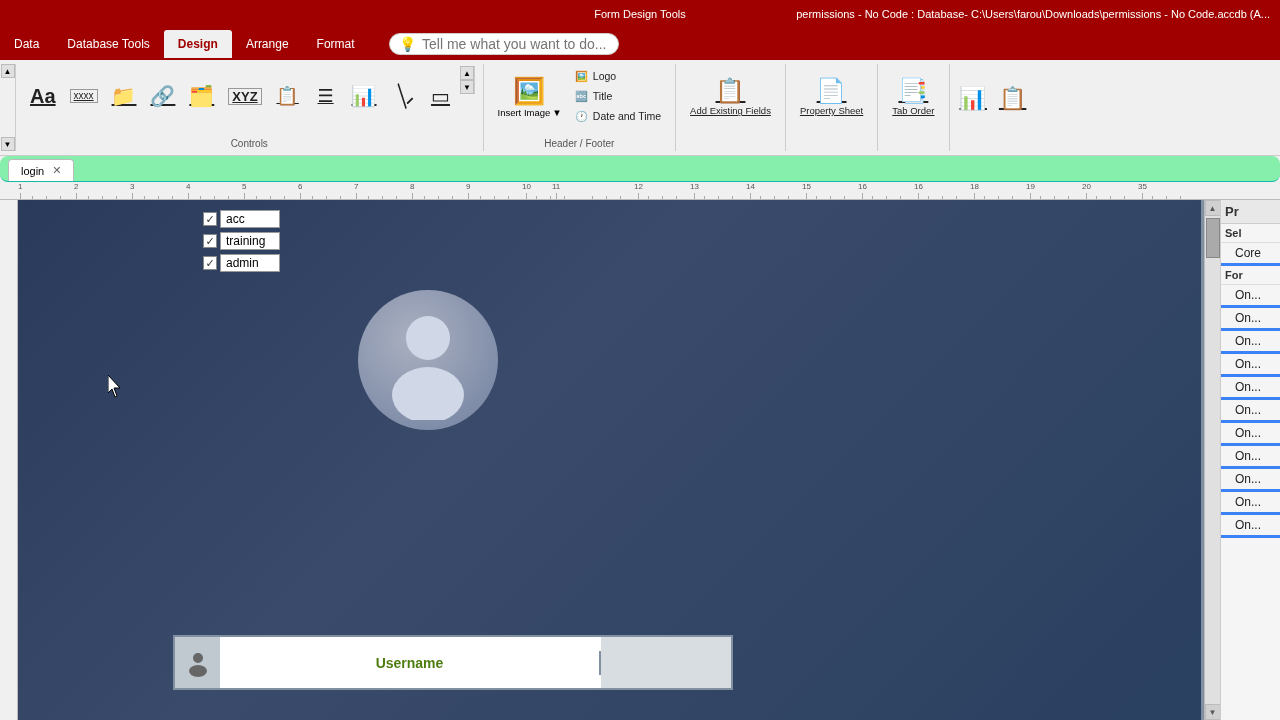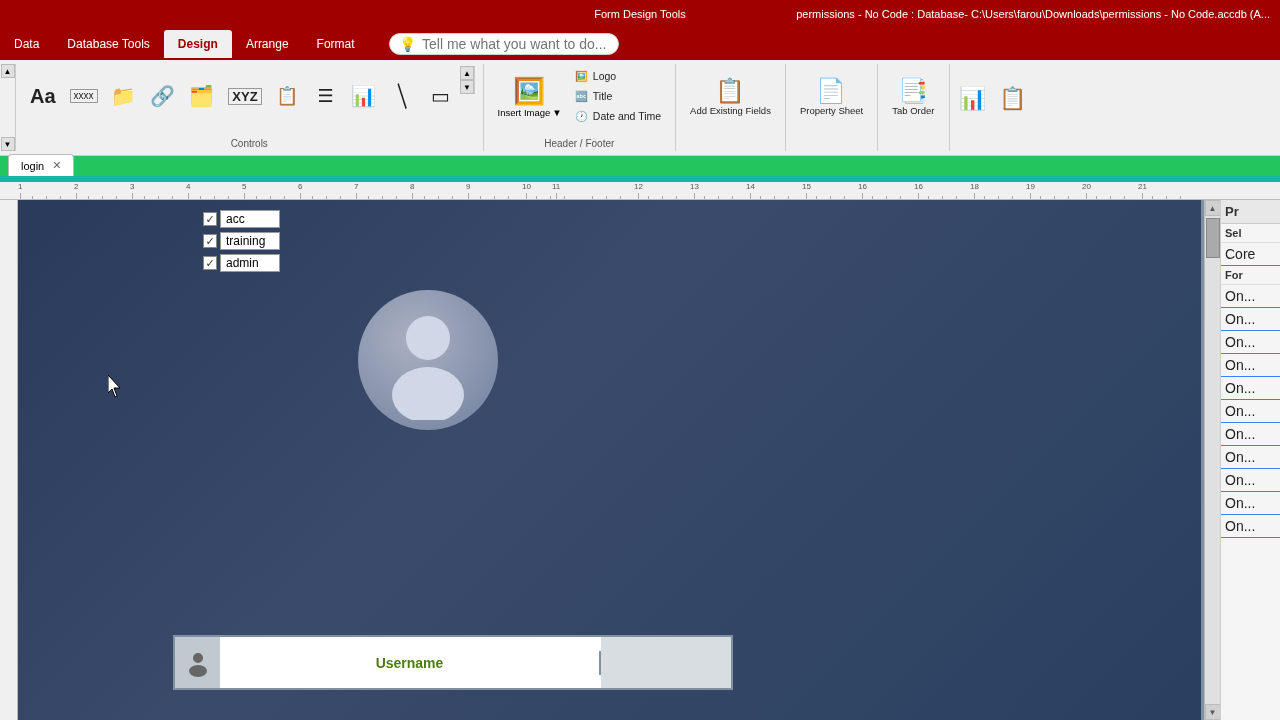--- a/index.html
+++ b/index.html
@@ -84,20 +84,21 @@
       justify-content: center;
       padding: 3px 5px;
       cursor: pointer;
       border-radius: 3px;
       font-size: 10px;
       color: #222;
       min-width: 36px;
       height: 62px;
       border: 1px solid transparent;
       text-align: center;
+      text-decoration: underline;
     }
     .ribbon-btn-icon { font-size: 22px; line-height: 1; margin-bottom: 2px; }
 
     .ribbon-btn-small {
       display: flex;
       flex-direction: row;
       align-items: center;
       padding: 2px 5px;
       cursor: pointer;
       border-radius: 3px;
@@ -127,25 +128,26 @@
       display: flex;
       align-items: center;
       justify-content: center;
       cursor: pointer;
       font-size: 8px;
     }
 
     
     .doc-tab-bar {
       height: 26px;
-      background: #22c55e;
+      background: #86efac;
       display: flex;
       align-items: flex-end;
       padding-left: 8px;
-      border-bottom: 6px solid #14b8a6;
+      border-bottom: 1px solid #14b8a6;
+      border-radius: 8px;
     }
     .doc-tab {
       height: 22px;
       padding: 0 12px;
       background: #d0d0d0;
       border: 1px solid #bbb;
       border-bottom: none;
       border-radius: 4px 4px 0 0;
       display: flex;
       align-items: center;
@@ -348,24 +350,24 @@
       background: #e8e8e8;
     }
     .right-panel-section {
       padding: 3px 4px;
       font-size: 11px;
       color: #333;
       border-bottom: 1px solid #ddd;
       font-weight: bold;
     }
     .right-panel-item {
-      padding: 3px 4px;
-      font-size: 14px;
+      padding: 3px 14px;
+      font-size: 12px;
       color: #222;
-      border-bottom: 1px solid #3b82f6;
+      border-bottom: 3px solid #3b82f6;
       cursor: pointer;
     }
 
     
     .canvas-divider {
       position: absolute;
       right: 0;
       top: 0;
       bottom: 0;
       width: 3px;
@@ -813,21 +815,21 @@
     <div class="ruler-mark" style="left: 1096px;">
       <div class="ruler-line" style="height:3px;"></div>
     </div>
     <div class="ruler-mark" style="left: 1110px;">
       <div class="ruler-line" style="height:3px;"></div>
     </div>
     <div class="ruler-mark" style="left: 1124px;">
       <div class="ruler-line" style="height:3px;"></div>
     </div>
     <div class="ruler-mark" style="left: 1138px;">
-      <span class="ruler-number">21</span>
+      <span class="ruler-number">35</span>
       <div class="ruler-line" style="height:6px;"></div>
     </div>
     <div class="ruler-mark" style="left: 1152px;">
       <div class="ruler-line" style="height:3px;"></div>
     </div>
     <div class="ruler-mark" style="left: 1166px;">
       <div class="ruler-line" style="height:3px;"></div>
     </div>
     <div class="ruler-mark" style="left: 1180px;">
       <div class="ruler-line" style="height:3px;"></div>

